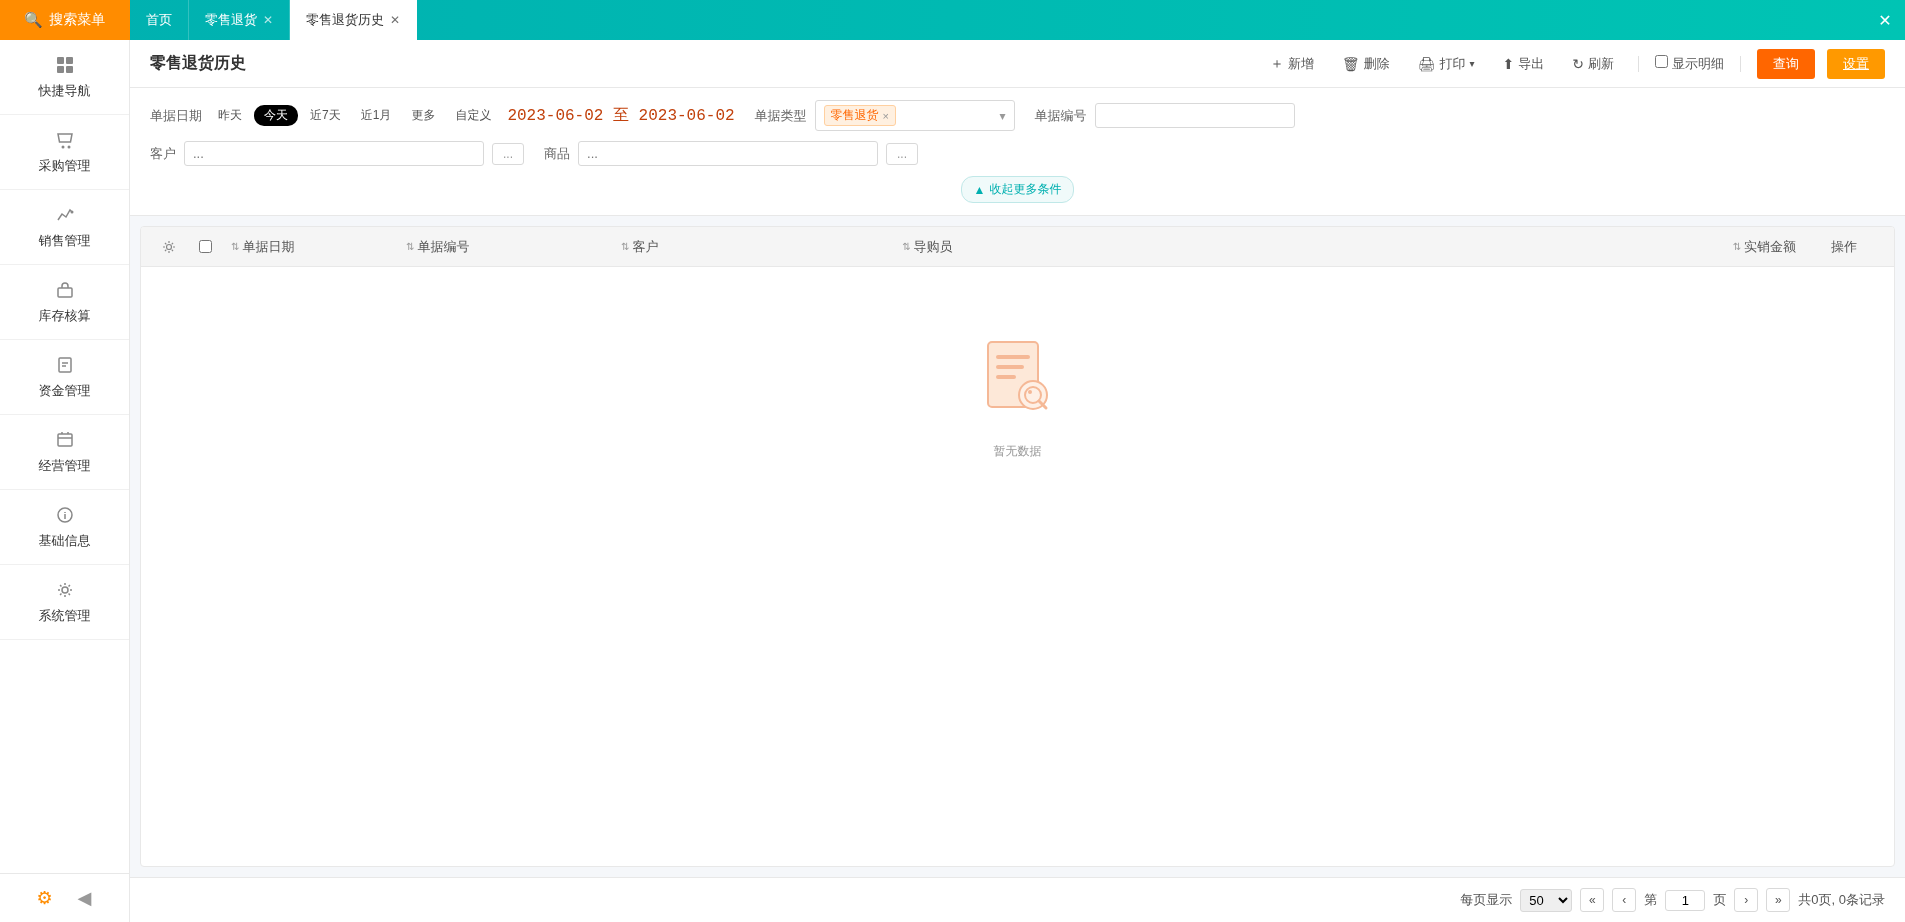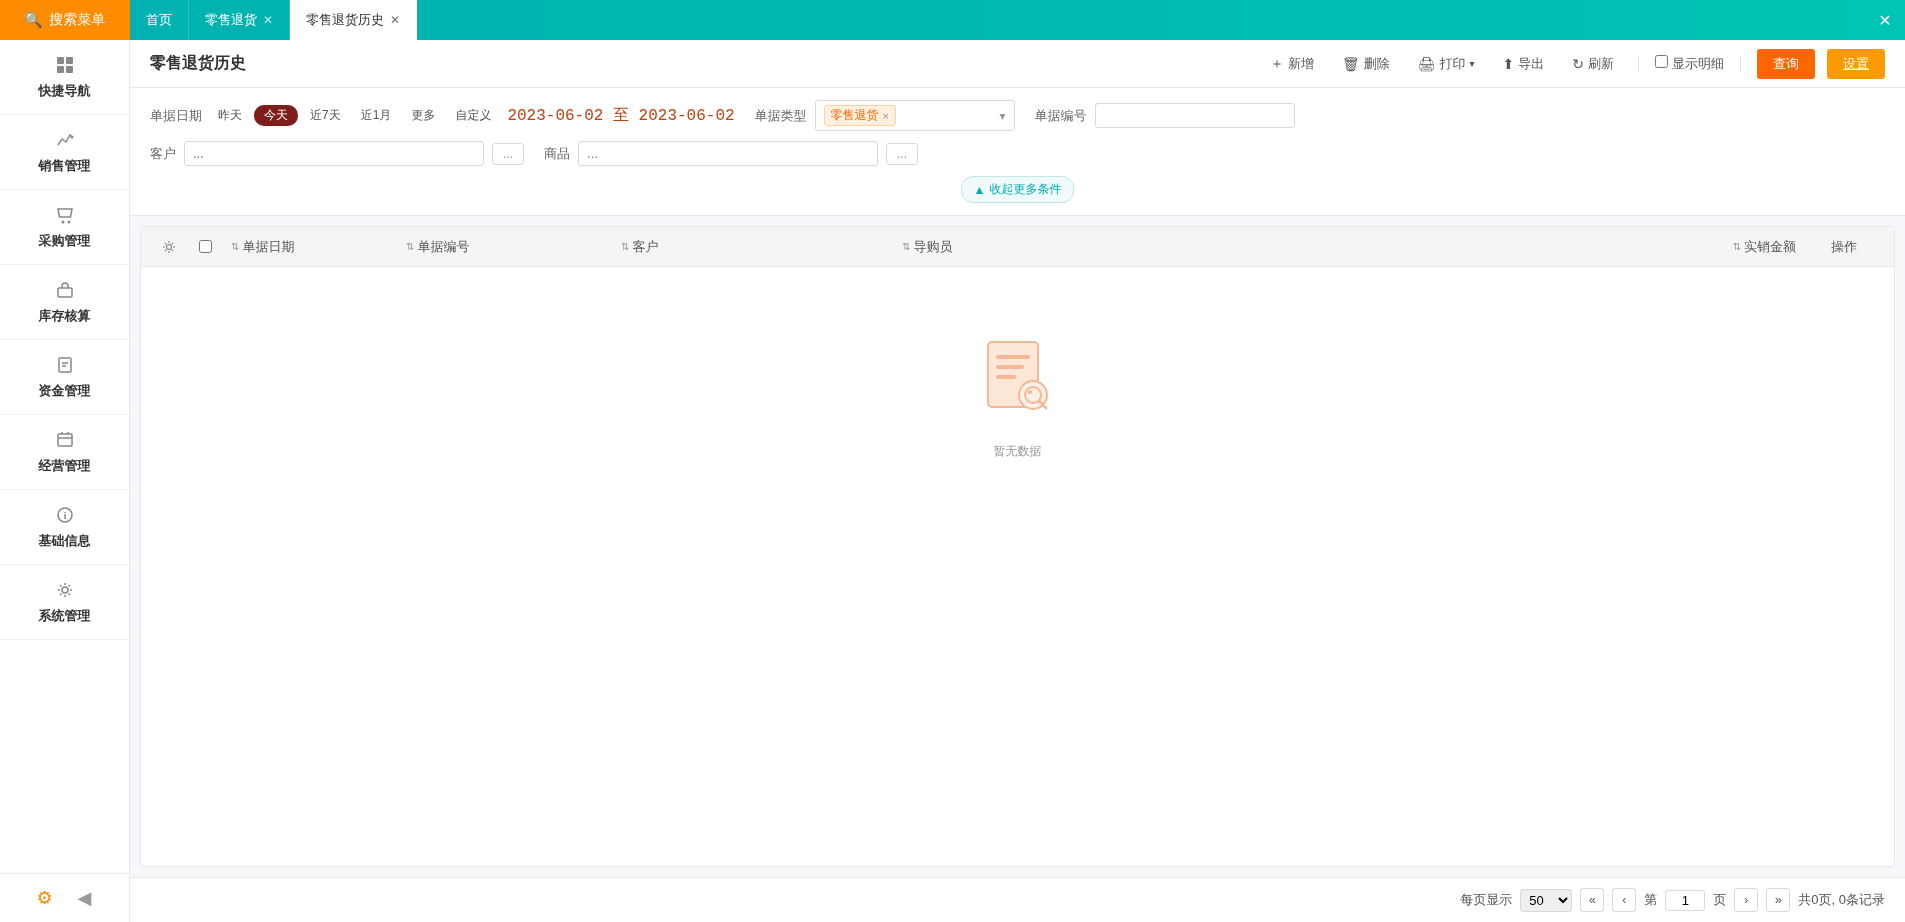--- a/index.html
+++ b/index.html
@@ -79,21 +79,20 @@
       display: flex;
       flex-direction: column;
       align-items: center;
       justify-content: center;
       padding: 14px 8px;
       cursor: pointer;
       gap: 6px;
       font-size: 13px;
       color: #333;
       border-bottom: 1px solid #f0f0f0;
-      font-weight: bold;
     }
     .sidebar-item .icon {
       width: 22px;
       height: 22px;
       display: flex;
       align-items: center;
       justify-content: center;
       color: #666;
       font-size: 16px;
     }
@@ -217,21 +216,21 @@
     .date-btn {
       padding: 2px 8px;
       font-size: 12px;
       cursor: pointer;
       border-radius: 3px;
       color: #555;
       background: transparent;
       border: none;
     }
     .date-btn.active {
-      background: #7f1d1d;
+      background: #000000;
       color: white;
       border-radius: 10px;
       padding: 2px 10px;
     }
     .date-range {
       font-size: 16px;
       color: #c2410c;
       font-family: Liberation Mono, monospace;
     }
     .filter-input {
@@ -431,35 +430,35 @@
             <rect x="11" y="2" width="7" height="7" rx="1" fill="#888"></rect>
             <rect x="2" y="11" width="7" height="7" rx="1" fill="#888"></rect>
             <rect x="11" y="11" width="7" height="7" rx="1" fill="#888"></rect>
           </svg>
       </span>
       <span>快捷导航</span>
     </div>
     <div class="sidebar-item">
       <span class="icon">
         <svg width="20" height="20" viewBox="0 0 20 20" fill="none">
-            <path d="M3 15 L7 9 L11 12 L15 5 L17 7" stroke="#888" stroke-width="1.5" fill="none"></path>
-            <circle cx="17" cy="7" r="1.5" fill="#888"></circle>
-          </svg>
-      </span>
-      <span>销售管理</span>
-    </div>
-    <div class="sidebar-item">
-      <span class="icon">
-        <svg width="20" height="20" viewBox="0 0 20 20" fill="none">
             <path d="M3 4h14l-1.5 8H4.5L3 4z" stroke="#888" stroke-width="1.5" fill="none"></path>
             <circle cx="8" cy="17" r="1.5" fill="#888"></circle>
             <circle cx="14" cy="17" r="1.5" fill="#888"></circle>
           </svg>
       </span>
       <span>采购管理</span>
+    </div>
+    <div class="sidebar-item">
+      <span class="icon">
+        <svg width="20" height="20" viewBox="0 0 20 20" fill="none">
+            <path d="M3 15 L7 9 L11 12 L15 5 L17 7" stroke="#888" stroke-width="1.5" fill="none"></path>
+            <circle cx="17" cy="7" r="1.5" fill="#888"></circle>
+          </svg>
+      </span>
+      <span>销售管理</span>
     </div>
     <div class="sidebar-item">
       <span class="icon">
         <svg width="20" height="20" viewBox="0 0 20 20" fill="none">
             <rect x="3" y="8" width="14" height="9" rx="1" stroke="#888" stroke-width="1.5" fill="none"></rect>
             <path d="M7 8V6a3 3 0 016 0v2" stroke="#888" stroke-width="1.5" fill="none"></path>
           </svg>
       </span>
       <span>库存核算</span>
     </div>

